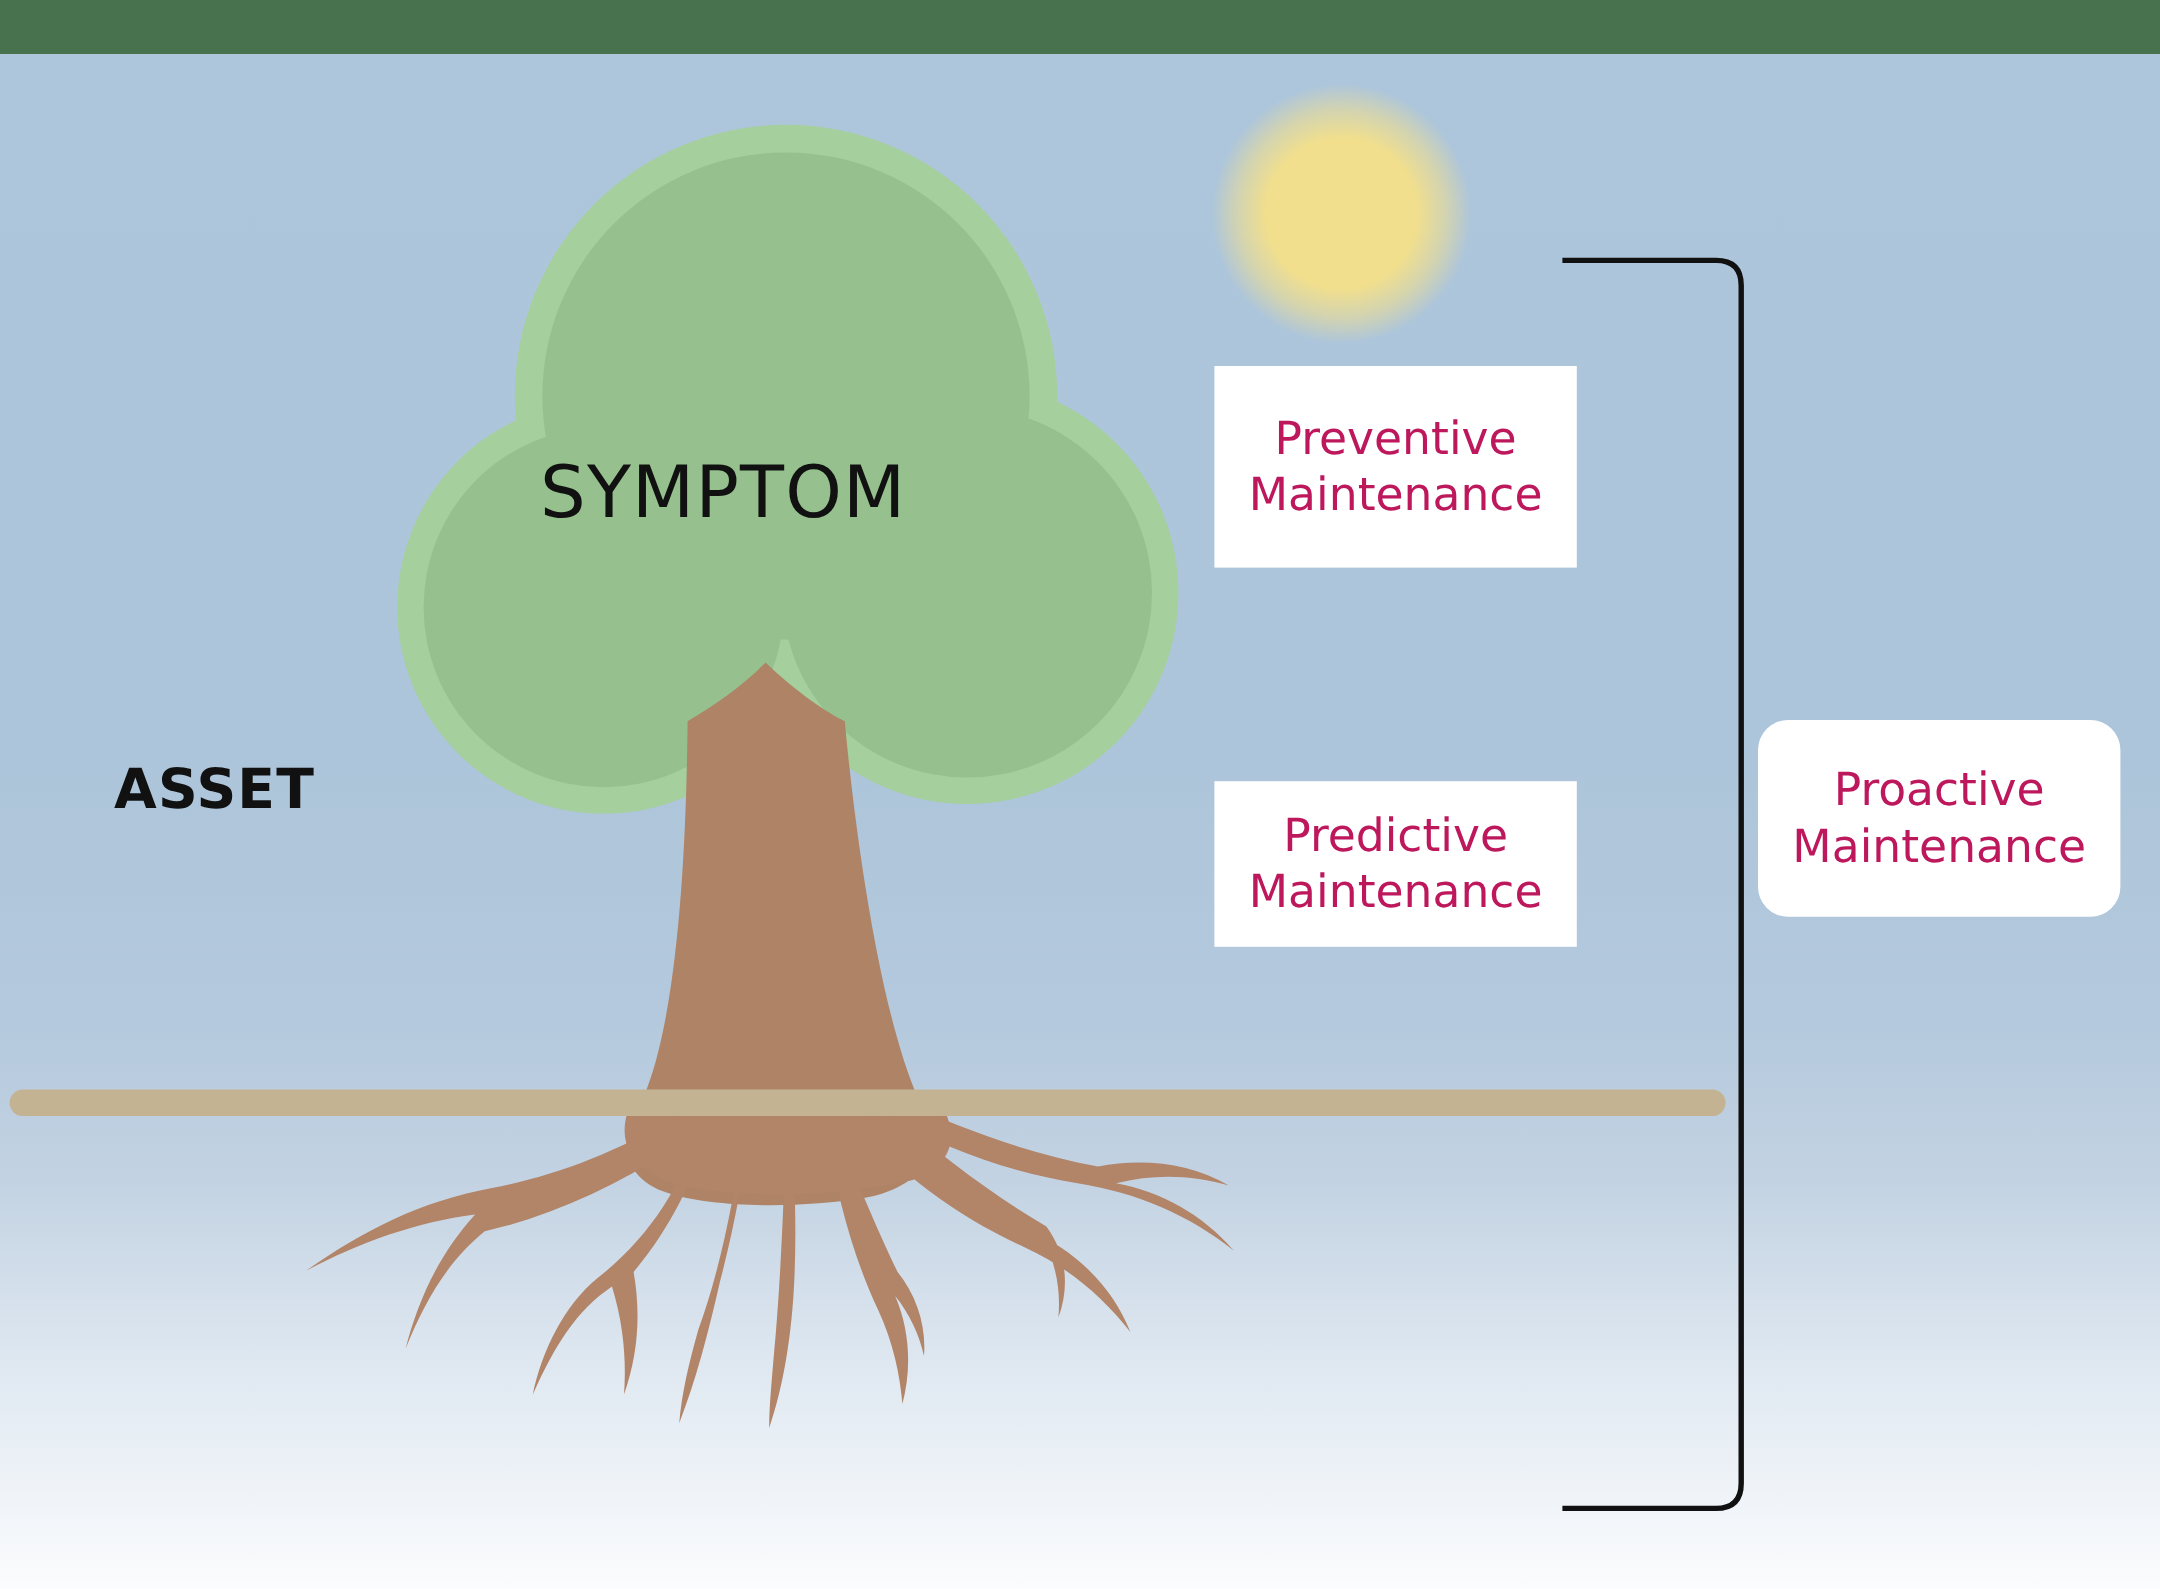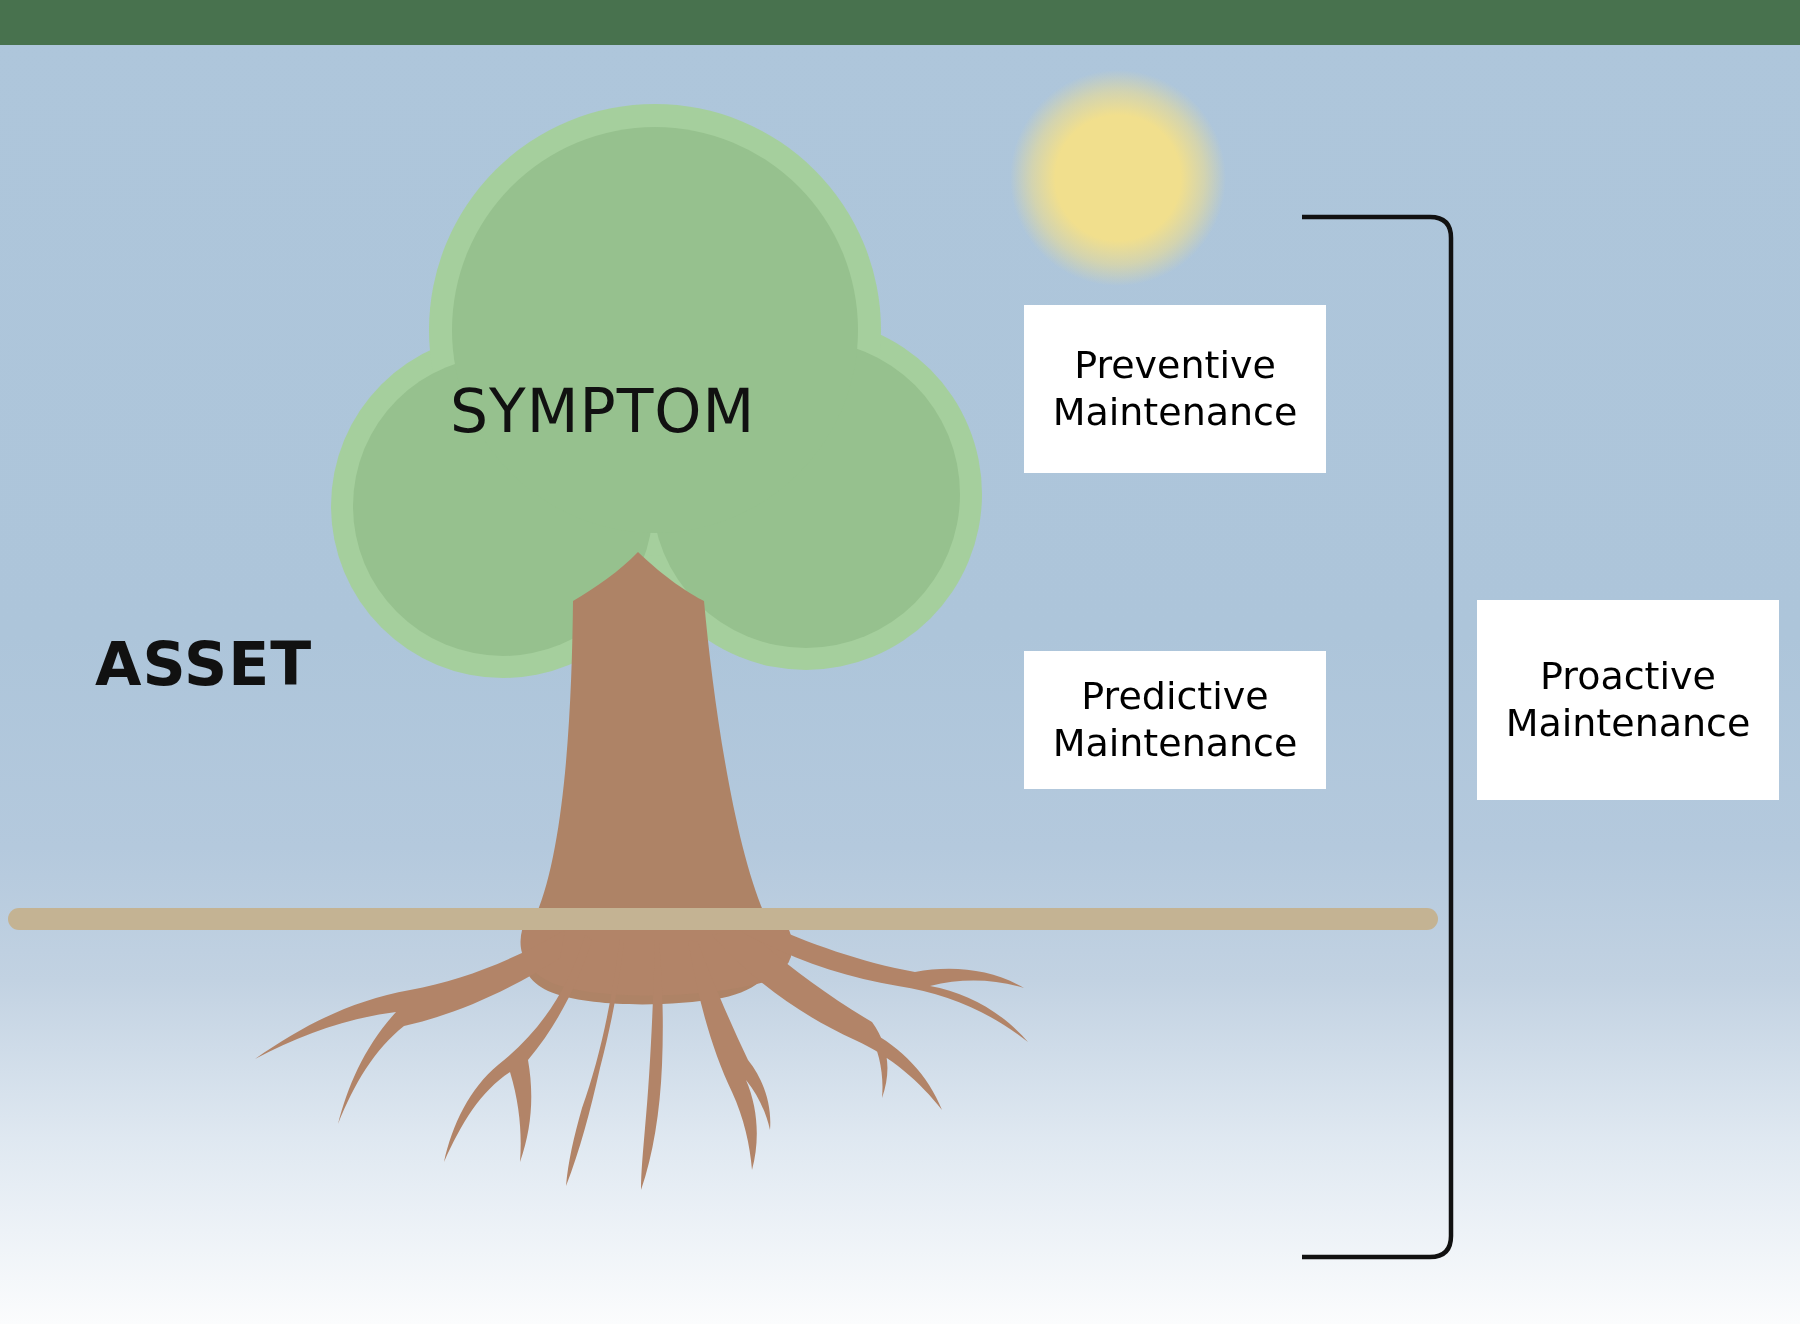--- a/index.html
+++ b/index.html
@@ -20,35 +20,35 @@
   .label{
     position:absolute;color:#111;line-height:1;
     white-space:nowrap;
   }
   .label-symptom{
     left:450px;top:381px;width:300px;
     text-align:center;font-size:60px;letter-spacing:1px;
   }
   .label-asset{
     left:95px;top:634px;
-    font-size:60px;font-weight:bold;letter-spacing:1px;
+    font-size:46px;font-weight:bold;letter-spacing:1px;
   }
   .label-root-cause{
     left:455px;top:1214px;width:400px;
     text-align:center;font-size:46px;letter-spacing:1px;
   }
   .mbox{
     position:absolute;background:#ffffff;
     display:flex;align-items:center;justify-content:center;
-    text-align:center;color:#000000;
-    font-size:38px;line-height:1.25;white-space:pre-line;margin-left:12px;
+    text-align:center;color:#be185d;
+    font-size:38px;line-height:1.25;white-space:pre-line;
   }
   .mbox-preventive{left:1012px;top:305px;width:302px;height:168px;}
   .mbox-predictive{left:1012px;top:651px;width:302px;height:138px;}
-  .mbox-proactive{left:1465px;top:600px;width:302px;height:200px;}
+  .mbox-proactive{left:1465px;top:600px;width:302px;height:164px;border-radius:25px;}
 </style>
 </head>
 <body>
 
 <div class="stage">
 
   <div class="top-bar"></div>
 
   <svg class="scene" viewBox="0 0 1800 1324">
     <defs>

